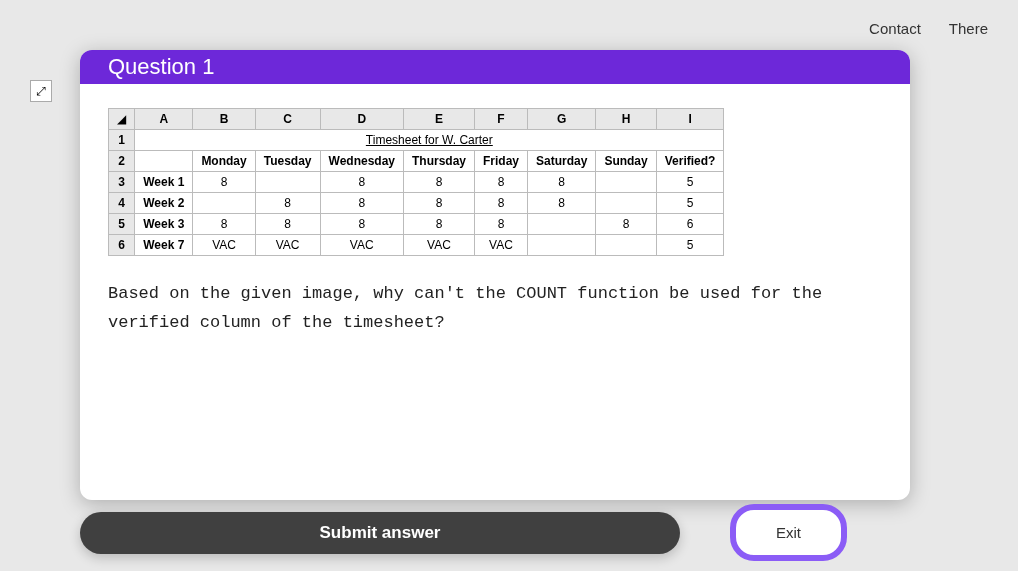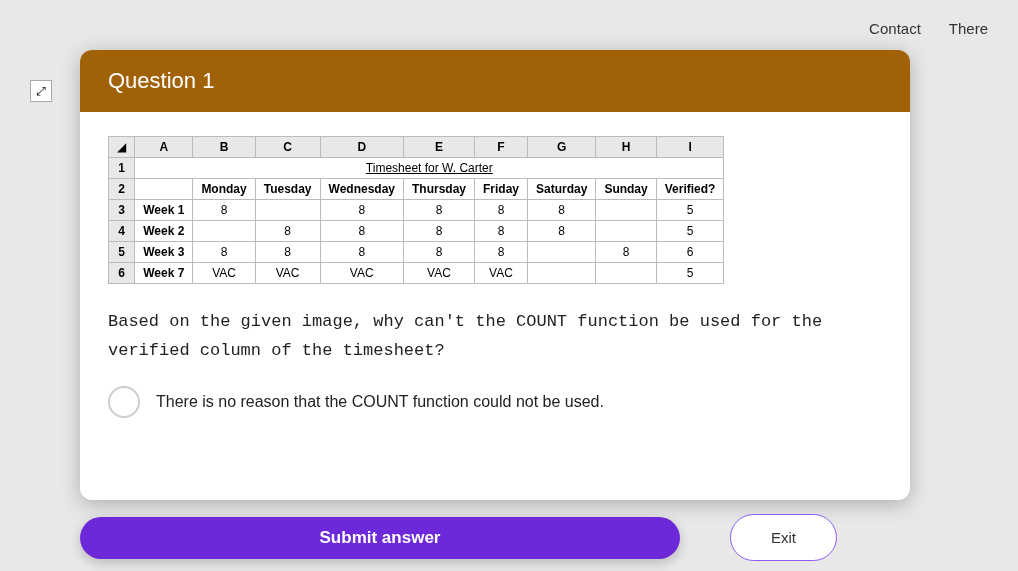--- a/index.html
+++ b/index.html
@@ -40,23 +40,23 @@
       top: 50px;
       left: 80px;
       width: 830px;
       height: 450px;
       background: #fff;
       border-radius: 12px;
       box-shadow: 0 4px 20px rgba(0,0,0,0.25);
       overflow: hidden;
     }
     .question-header {
-      background: #a16207;
+      background: #6d28d9;
       color: #fff;
-      padding: 18px 28px;
+      padding: 4px 28px;
       font-size: 22px;
       font-weight: 400;
     }
     .question-body {
       padding: 24px 28px;
     }
     .spreadsheet {
       border-collapse: collapse;
       font-size: 12px;
       margin-bottom: 24px;
@@ -119,35 +119,35 @@
     .bottom-bar {
       position: absolute;
       bottom: 10px;
       left: 80px;
       width: 830px;
       display: flex;
       align-items: center;
       gap: 50px;
     }
     .submit-btn {
-      background: #6d28d9;
+      background: #404040;
       color: #fff;
       border: none;
       border-radius: 28px;
       padding: 11px 0;
       width: 600px;
       font-size: 17px;
       font-weight: bold;
       cursor: pointer;
       box-shadow: 0 4px 12px rgba(0,0,0,0.2);
     }
     .exit-btn {
       background: #fff;
       color: #333;
-      border: 1px solid #8b5cf6;
+      border: 6px solid #8b5cf6;
       border-radius: 24px;
       padding: 14px 40px;
       font-size: 15px;
       cursor: pointer;
     }
   </style>
 </head>
 <body>
 
 <div class="top-nav">
@@ -237,24 +237,20 @@
         <td>VAC</td>
         <td></td>
         <td></td>
         <td>5</td>
       </tr>
     </tbody>
       </table>
 
     <div class="question-text">Based on the given image, why can't the COUNT function be used for the verified column of the timesheet?</div>
 
-    <div class="answer-option">
-      <div class="radio-circle"></div>
-      <div class="answer-text">There is no reason that the COUNT function could not be used.</div>
-    </div>
 
   </div>
 </div>
 
 <div class="bottom-bar">
   <button class="submit-btn">Submit answer</button>
   <button class="exit-btn">Exit</button>
 </div>
 
 </body></html>

